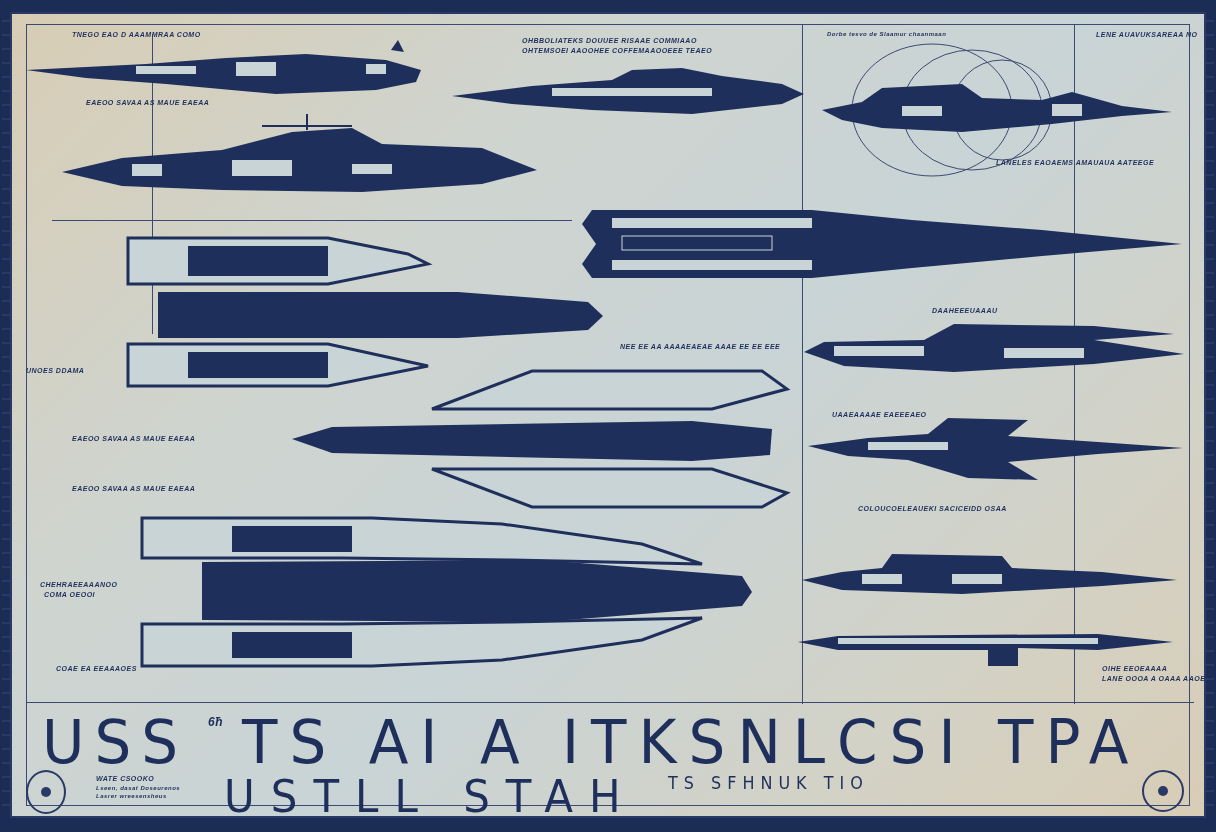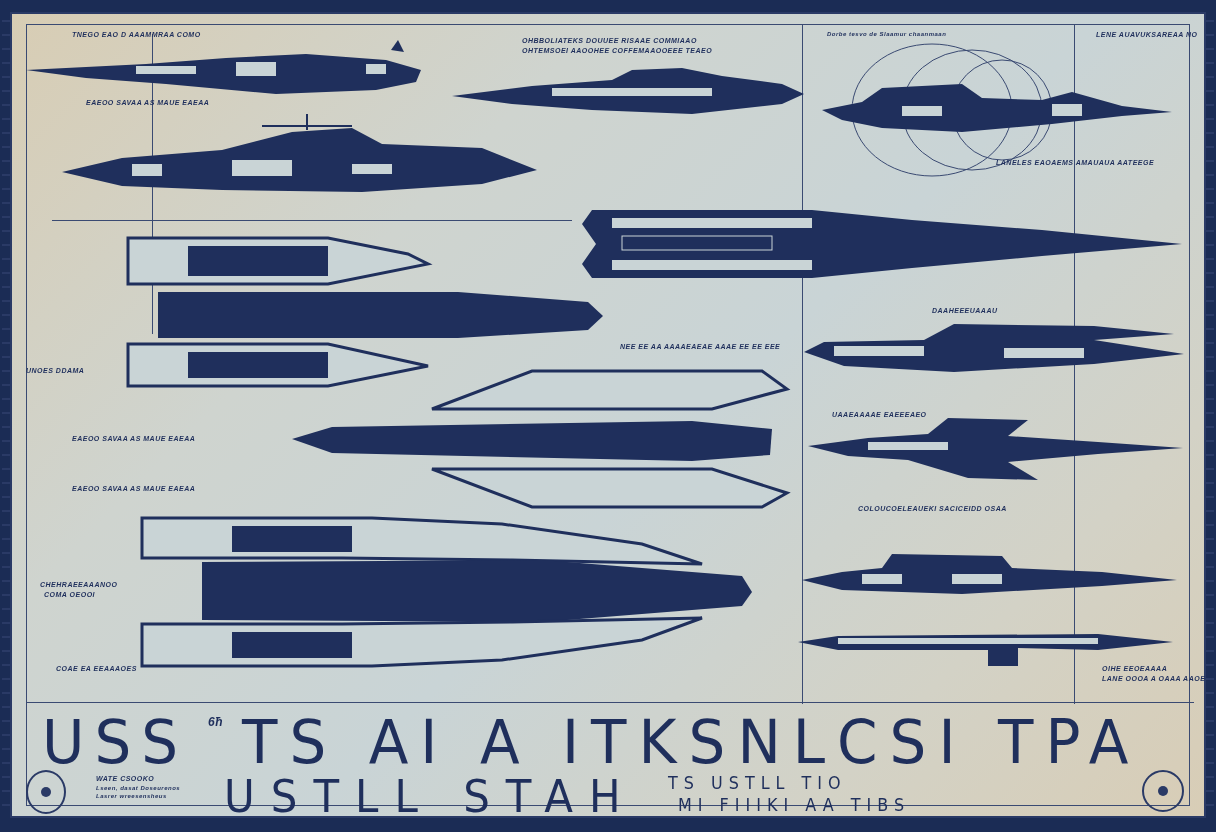--- a/index.html
+++ b/index.html
@@ -127,22 +127,21 @@
       <path d="M0,18 L40,12 L300,10 L375,18 L300,26 L220,24 L220,42 L190,42 L190,26 L40,26 Z" fill="#1f2f5c"></path>
       <rect x="40" y="14" width="260" height="6" fill="#c9d4d6"></rect>
     </svg>
     <div class="lbl" style="left:1090px;top:650px">OIHE EEOEAAAA</div>
     <div class="lbl" style="left:1090px;top:660px">LANE OOOA A OAAA AAOE</div>
 
     <div class="big" style="left:30px;top:694px;font-size:58px;letter-spacing:10px">USS</div>
     <div class="lbl" style="left:196px;top:704px;font-size:12px">6ħ</div>
     <div class="big" style="left:230px;top:694px;font-size:58px;letter-spacing:12px">TS AI A ITKSNLCSI TPA</div>
     <div class="big" style="left:212px;top:758px;font-size:42px;letter-spacing:16px">USTLL STAH</div>
-    <div class="big" style="left:656px;top:760px;font-size:16px;letter-spacing:6px">TS USTLL TIO</div>
-    <div class="big" style="left:666px;top:782px;font-size:16px;letter-spacing:6px">MI FIIIKI AA TIBS</div>
+    <div class="big" style="left:656px;top:760px;font-size:16px;letter-spacing:6px">TS SFHNUK TIO</div>
 
     <div class="seal" style="left:14px;top:756px;width:36px;height:40px"></div>
     <div class="lbl" style="left:84px;top:760px">WATE CSOOKO</div>
     <div class="lbl" style="left:84px;top:770px;font-size:6px">Lseen, dasat Doseurenos</div>
     <div class="lbl" style="left:84px;top:778px;font-size:6px">Lasrer wreesensheus</div>
     <div class="seal" style="left:1130px;top:756px;width:38px;height:38px"></div>
   </div>
   <div class="sideruler" style="left:2px"></div>
   <div class="sideruler" style="right:2px"></div>
 </div>

